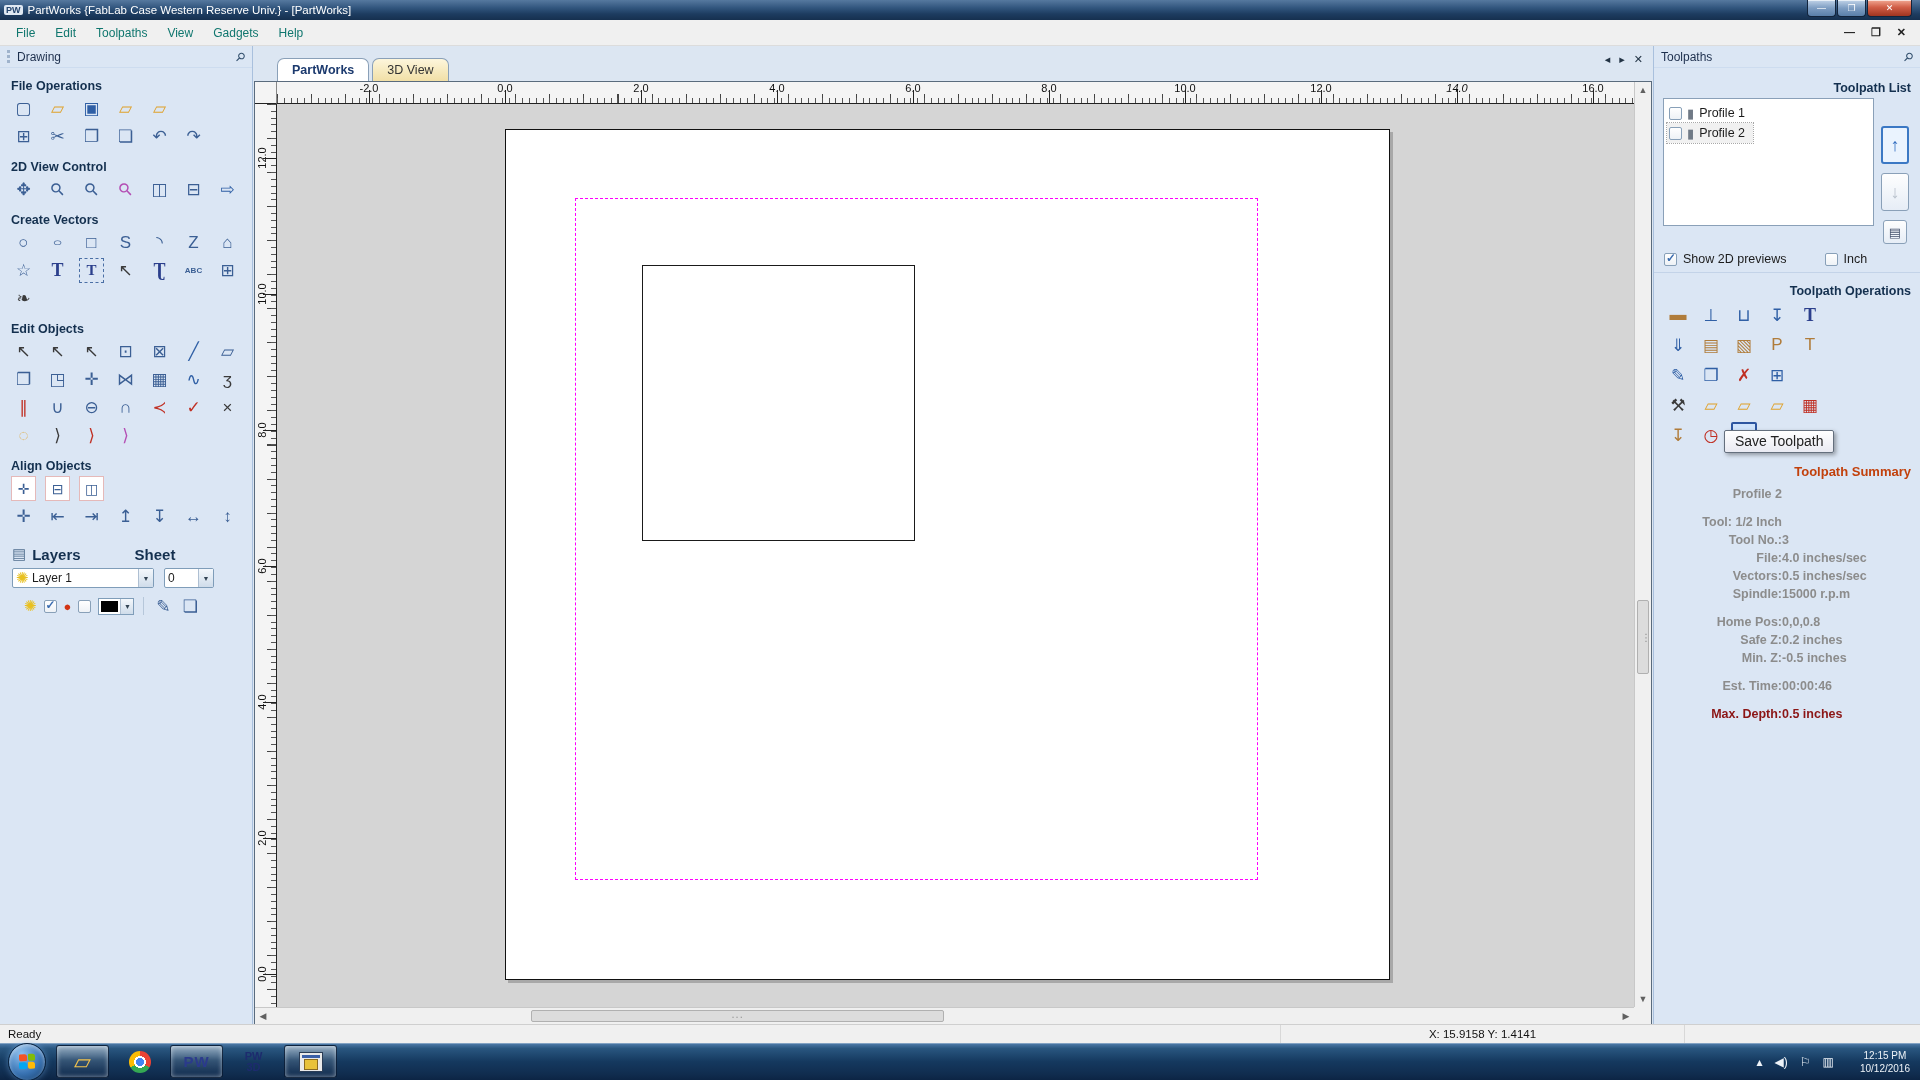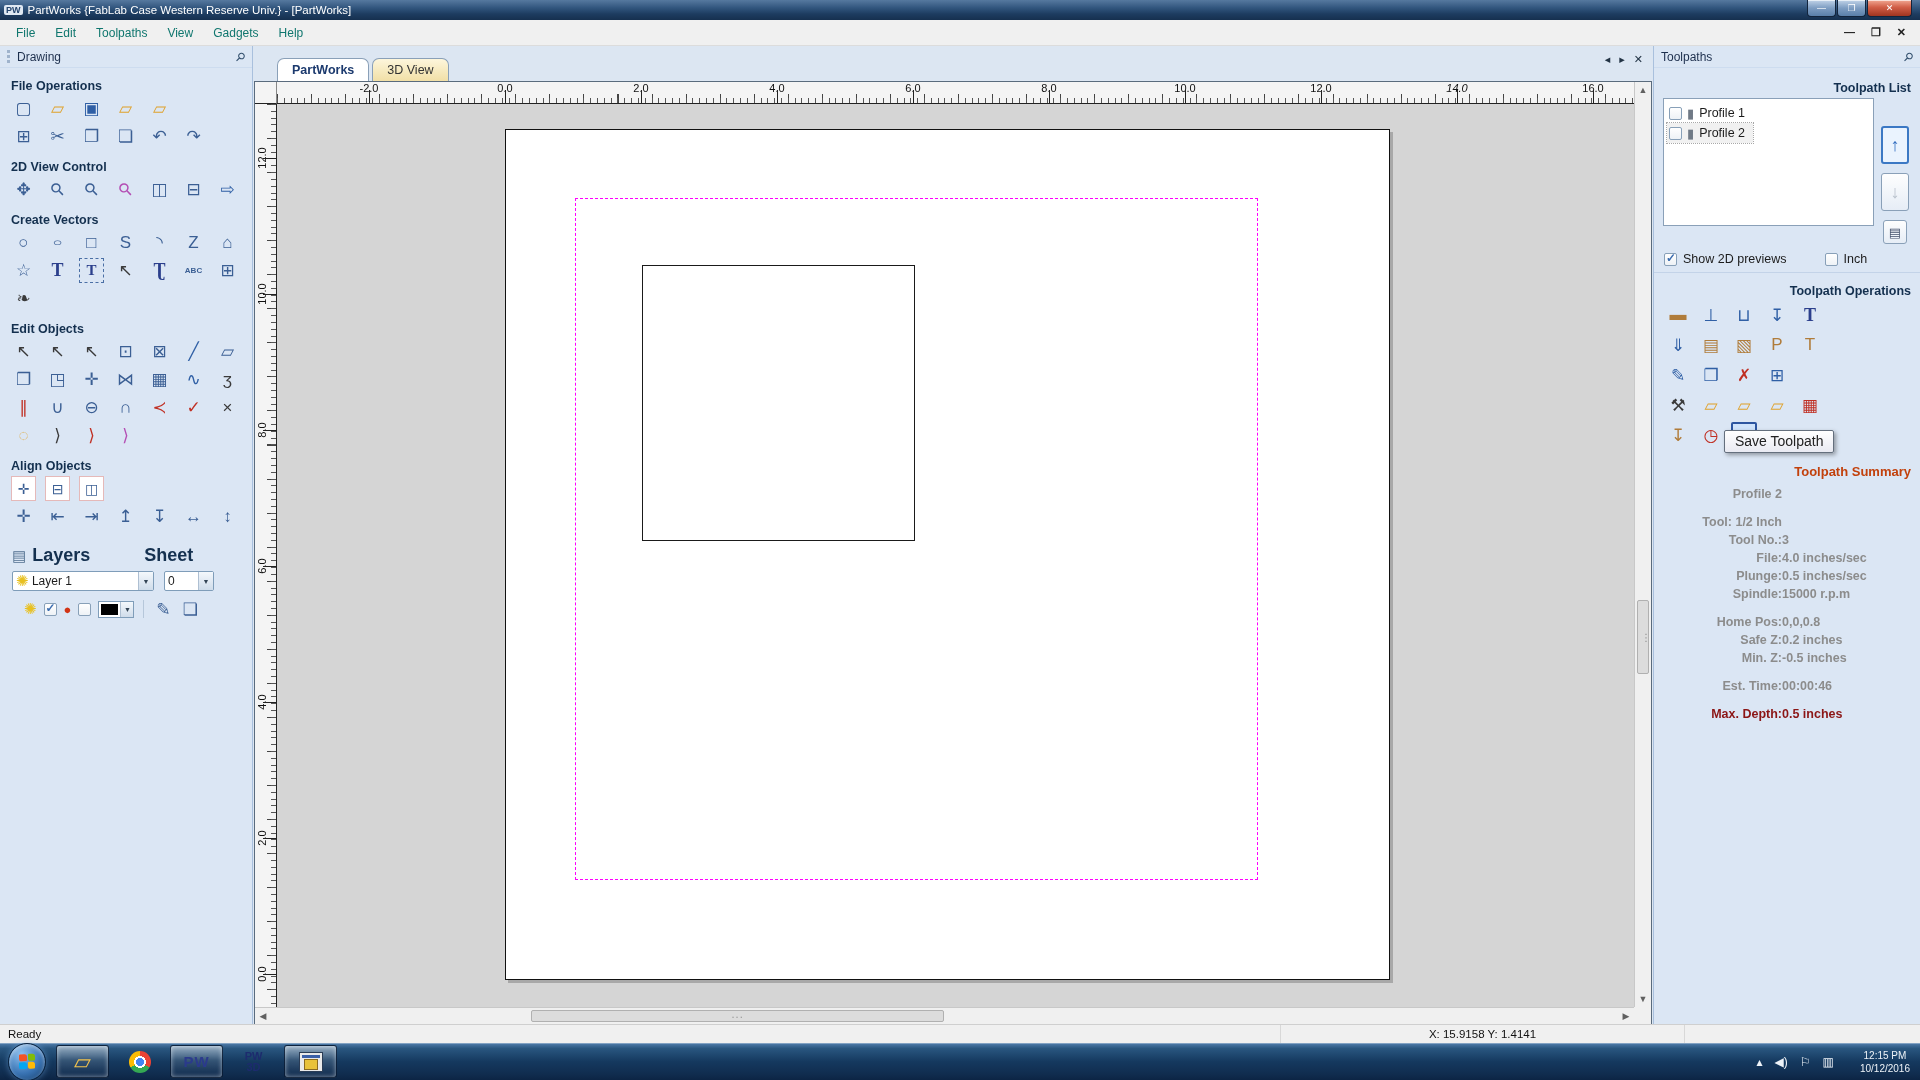--- a/index.html
+++ b/index.html
@@ -36,21 +36,21 @@
   .ic-w { color:#b07c3a; } .ic-m { color:#b44fb4; }
   .ic-rot { transform:rotate(-45deg); } .ic-squash { transform:scaleY(.62); }
   .ic-tt { font-family:"Liberation Serif",serif; font-weight:bold; color:#2b3f8c; font-size:18px; }
   .ic-dash { border:1px dashed #4a6fa5; font-size:15px; }
   .ic-pink { border:1px solid #e5b9b9; background:#fff; font-size:14px; }
   .ic-tiny { font-size:8px; font-weight:bold; letter-spacing:0; }
   .icon.hl { background:#cfe3fb; border:2px solid #2c55a0; border-radius:2px; }
 
   .layers-wrap { margin:16px 12px 0; }
   .layers-titles { display:flex; align-items:center; }
-  .lab { font-weight:bold; color:#14304f; font-size:18px;text-align:center; }
+  .lab { font-weight:bold; color:#14304f; font-size:15px;text-align:center; }
   .stack-ic { color:#52708f; font-size:15px; margin-right:6px; }
   .sheet-lab { margin-left:54px; }
   .dd-row { display:flex; gap:10px; margin-top:5px; }
   .dd { height:20px; background:#fff; border:1px solid #7f9db9; border-radius:2px; display:flex; align-items:center; padding-left:3px; font-size:12px; }
   .dd-layer { width:142px; } .dd-sheet { width:50px; }
   .dd .dda { margin-left:auto; width:15px; align-self:stretch; background:linear-gradient(#f4f8fc,#cfdcea); border-left:1px solid #aebfd2;
     display:flex; align-items:center; justify-content:center; font-size:7px; color:#345; }
   .bulb { color:#e8c020; font-size:15px; }
   .layer-ctrls { display:flex; align-items:center; gap:7px; margin:8px 12px; }
   .cb { width:13px; height:13px; background:linear-gradient(#fff,#eef2f6); border:1px solid #88a0b8; border-radius:2px; position:relative; display:inline-block; flex:none; }
@@ -485,21 +485,21 @@
           </div>
           <div class="sum-row">
             <span class="l">Tool No.:</span>
             <span>3</span>
           </div>
           <div class="sum-row">
             <span class="l">File:</span>
             <span>4.0 inches/sec</span>
           </div>
           <div class="sum-row">
-            <span class="l">Plunge:</span>
+            <span class="l">Vectors:</span>
             <span>0.5 inches/sec</span>
           </div>
           <div class="sum-row">
             <span class="l">Spindle:</span>
             <span>15000 r.p.m</span>
           </div>
           <div class="sum-row gap">
             <span class="l">Home Pos:</span>
             <span>0,0,0.8</span>
           </div>

